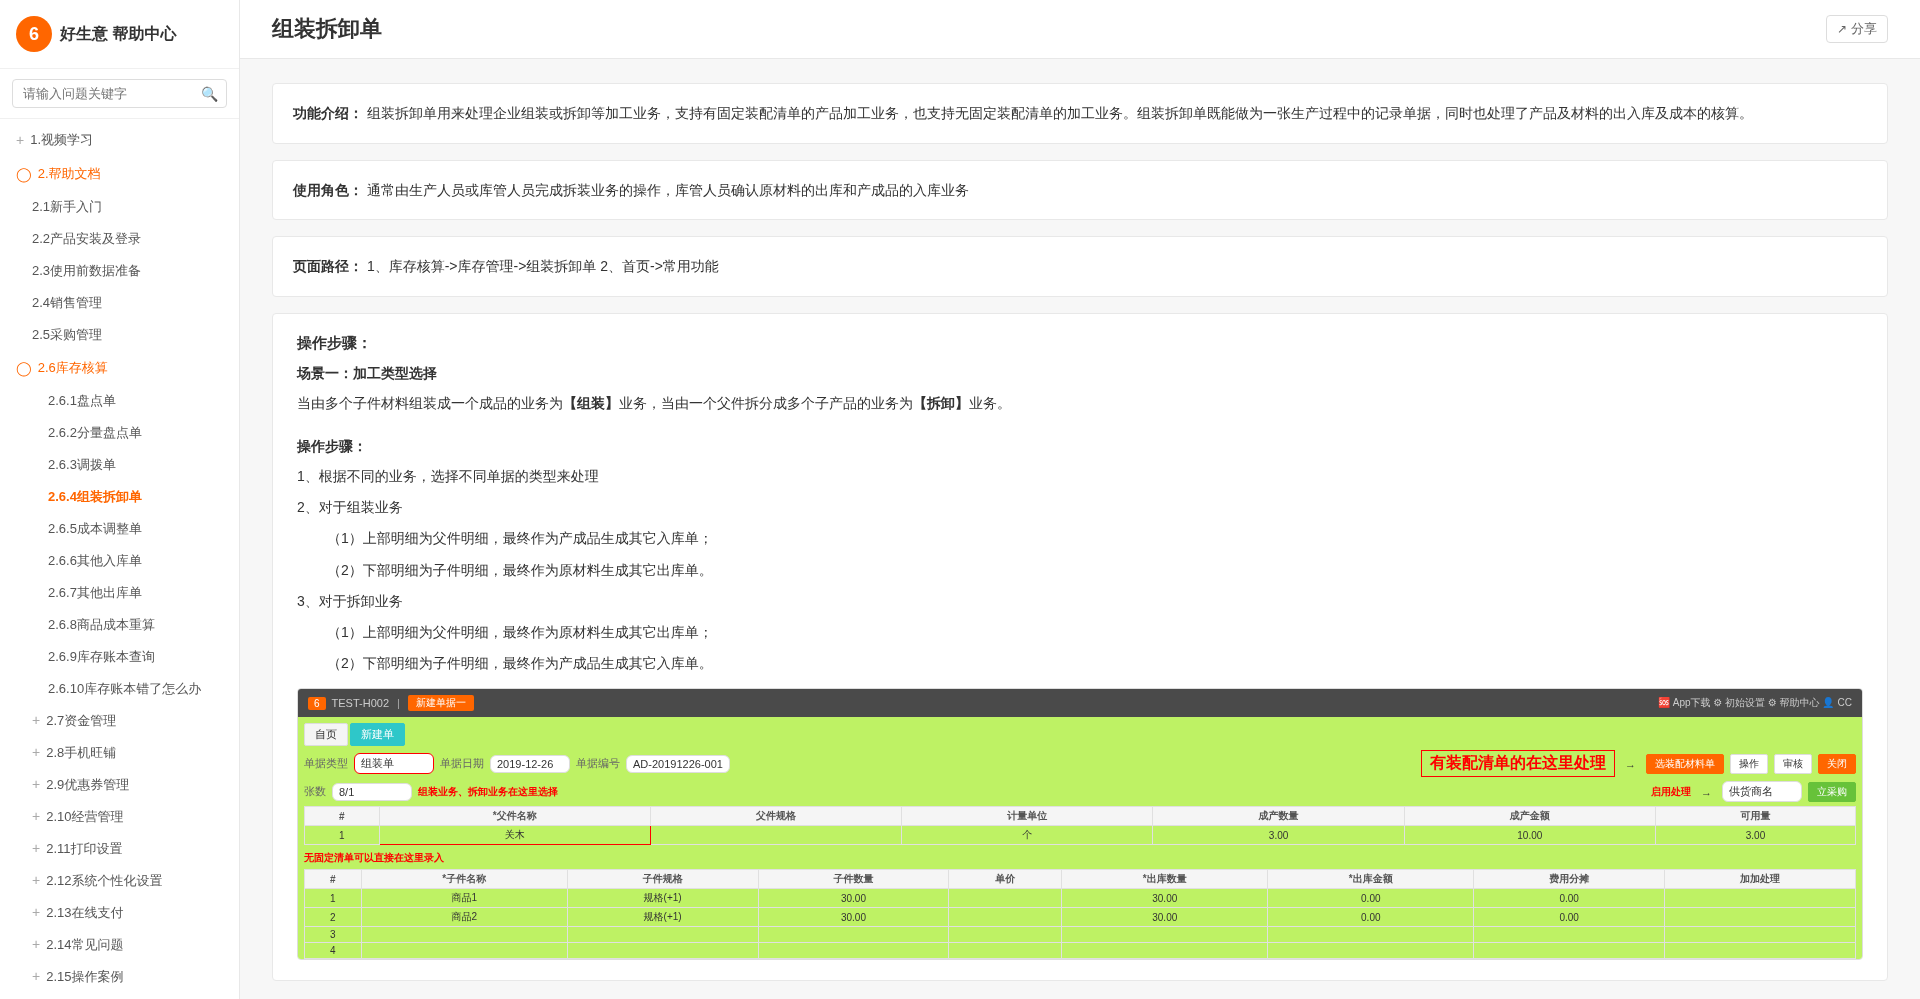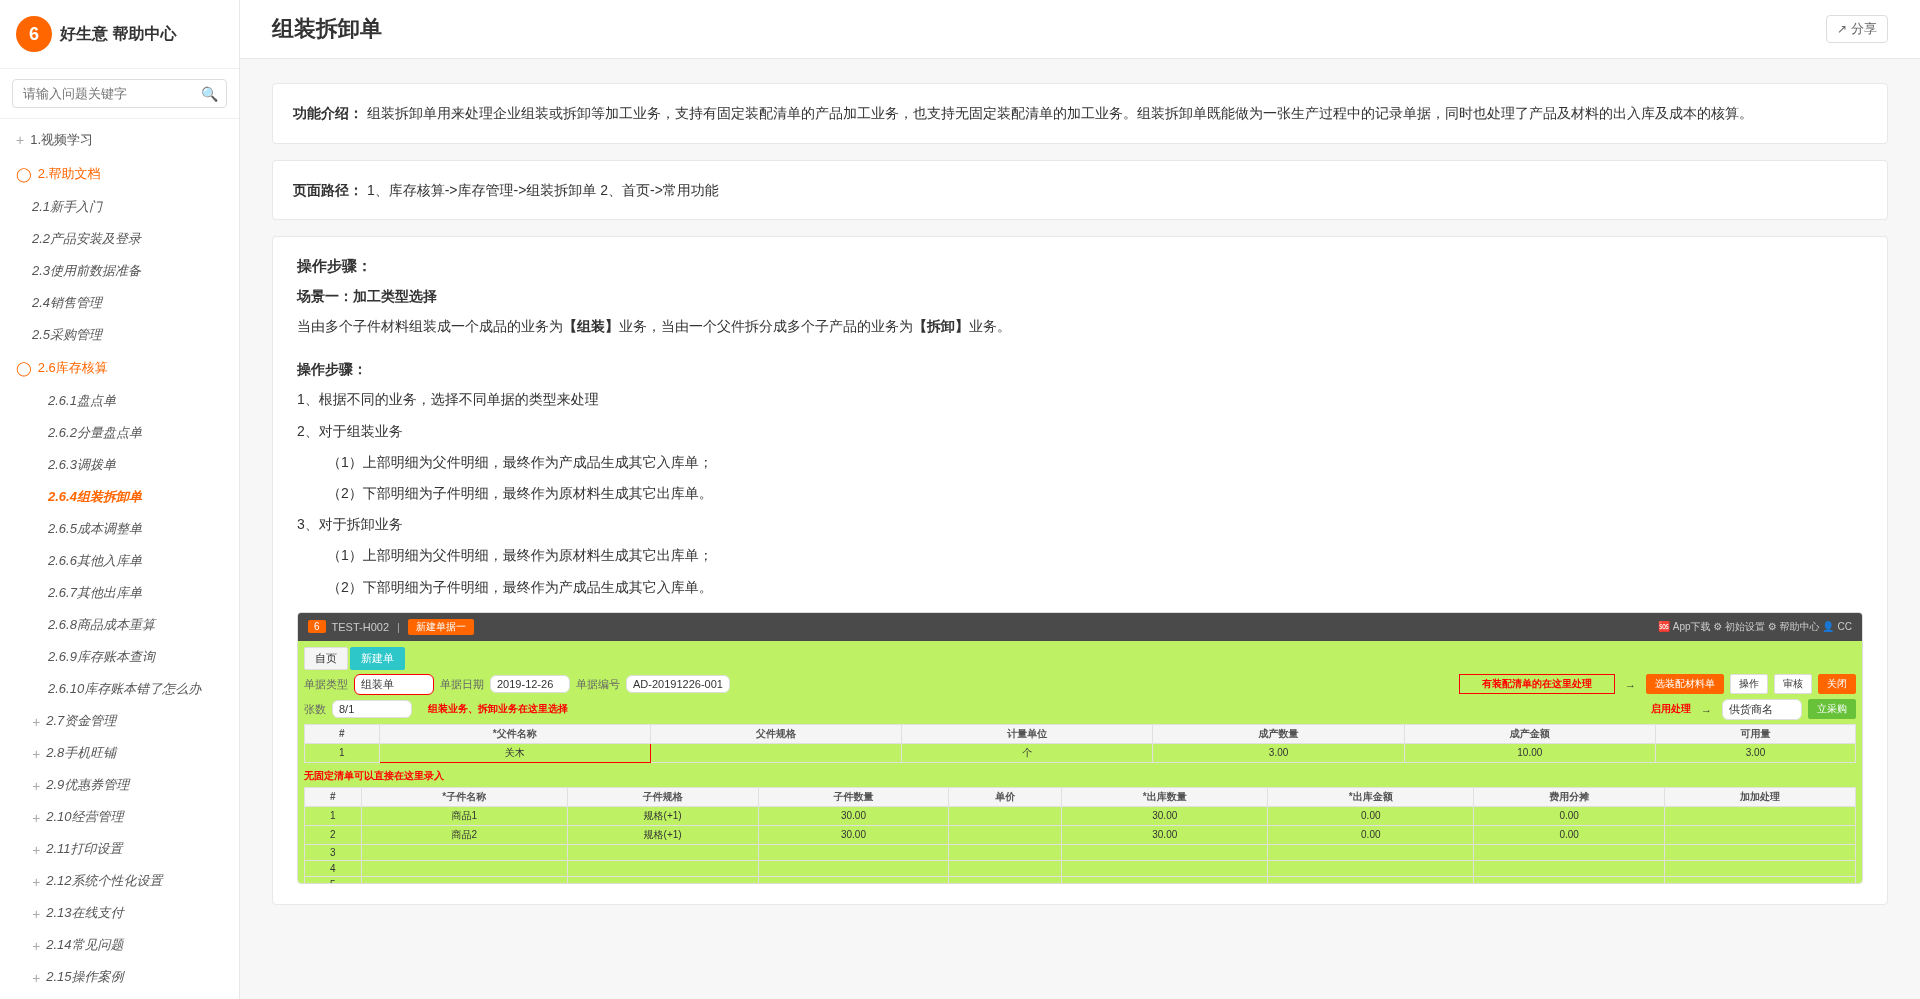--- a/index.html
+++ b/index.html
@@ -71,26 +71,25 @@
       display: flex;
       align-items: center;
       padding: 8px 16px;
       cursor: pointer;
       font-size: 13px;
       color: #555;
     }
     .nav-item.active-section { color: #f60; }
     .nav-sub-item {
       display: flex;
-      align-items: flex-end;
+      align-items: flex-start;
       padding: 7px 16px 7px 32px;
       cursor: pointer;
       font-size: 13px;
       color: #555;
-      font-style: italic;
     }
     .nav-sub-item.active { color: #f60; }
     .section-minus { color: #f60; font-size: 14px; margin-right: 6px; }
     .section-plus { color: #aaa; font-size: 14px; margin-right: 6px; }
 
     
     #main {
       flex: 1;
       display: flex;
       flex-direction: column;
@@ -380,20 +379,24 @@
     </button>
   </div>
 
   <div class="content-area">
 
     <div class="info-block">
       <span class="content-text" style="font-weight:bold;">功能介绍：</span>
       <span class="content-text">组装拆卸单用来处理企业组装或拆卸等加工业务，支持有固定装配清单的产品加工业务，也支持无固定装配清单的加工业务。组装拆卸单既能做为一张生产过程中的记录单据，同时也处理了产品及材料的出入库及成本的核算。</span>
     </div>
 
+    <div class="info-block">
+      <span class="content-text" style="font-weight:bold;">使用角色：</span>
+      <span class="content-text">通常由生产人员或库管人员完成拆装业务的操作，库管人员确认原材料的出库和产成品的入库业务</span>
+    </div>
 
     <div class="info-block">
       <span class="content-text" style="font-weight:bold;">页面路径：</span>
       <span class="content-text">1、库存核算-&gt;库存管理-&gt;组装拆卸单  2、首页-&gt;常用功能</span>
     </div>
 
     <div class="step-block">
       <div class="step-title">操作步骤：</div>
       <div class="step-sub">场景一：加工类型选择</div>
       <div class="step-item">
@@ -429,32 +432,32 @@
             </div>
 
             <div class="ss-row">
               <span class="ss-label">单据类型</span>
               <span class="ss-field red-border">组装单</span>
               <span class="ss-label">单据日期</span>
               <span class="ss-field">2019-12-26</span>
               <span class="ss-label">单据编号</span>
               <span class="ss-field">AD-20191226-001</span>
               <span style="flex:1"></span>
-              <span style="color:red;font-size:10px;font-weight:bold;border:1px solid red;padding:2px 22px;">有装配清单的在这里处理</span>
+              <span style="color:red;font-size:16px;font-weight:bold;border:1px solid red;padding:2px 8px;">有装配清单的在这里处理</span>
               <span style="margin:0 4px;">→</span>
               <span class="ss-btn orange">选装配材料单</span>
               <span class="ss-btn">操作</span>
               <span class="ss-btn">审核</span>
               <span class="ss-btn orange">关闭</span>
             </div>
 
             <div class="ss-row">
               <span class="ss-label">张数</span>
               <span class="ss-field">8/1</span>
-              <span style="color:red;font-size:10px;font-weight:bold;margin-left:10px;">组装业务、拆卸业务在这里选择</span>
+              <span style="color:red;font-size:10px;font-weight:bold;">组装业务、拆卸业务在这里选择</span>
               <span style="flex:1"></span>
               <span style="color:red;font-size:10px;font-weight:bold;">启用处理</span>
               <span style="margin:0 4px;">→</span>
               <span class="ss-field">供货商名</span>
               <span class="ss-btn green">立采购</span>
             </div>
 
             <div>
               <table class="ss-table">
                 <thead>

